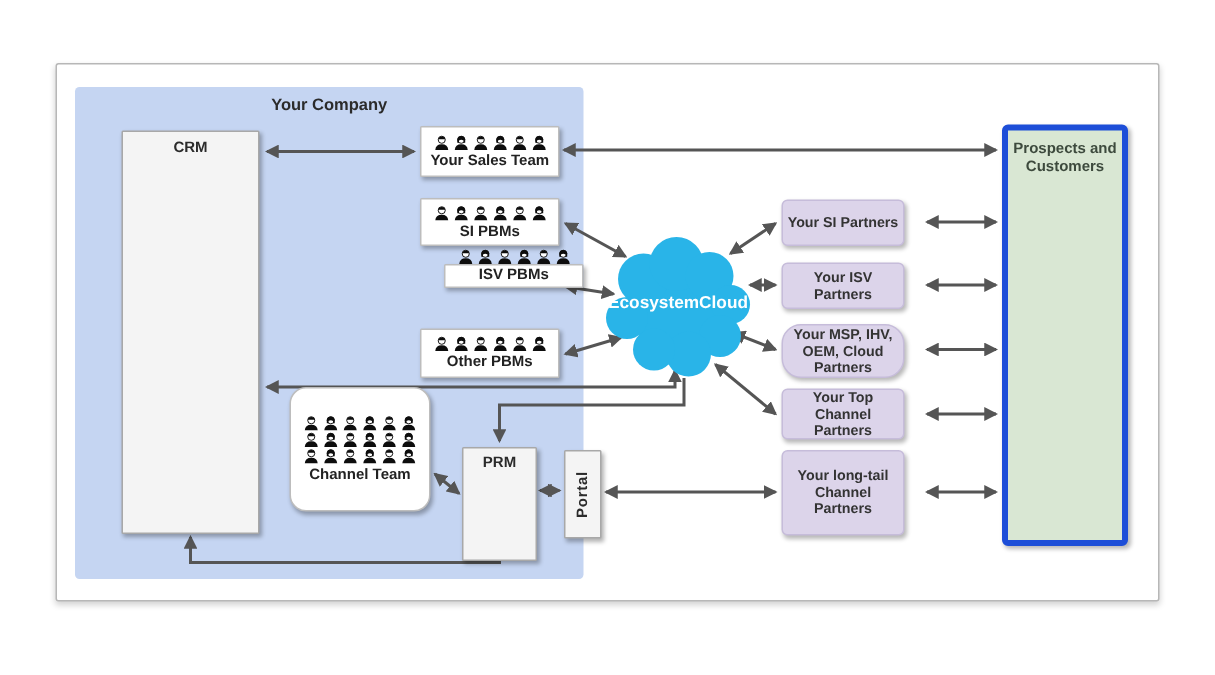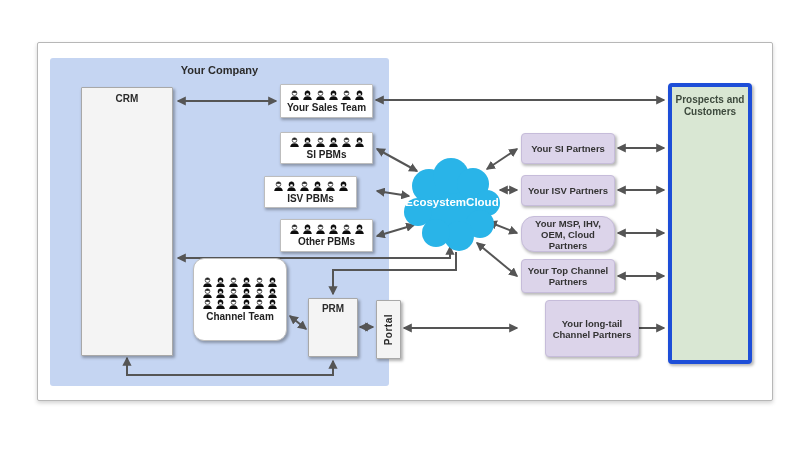--- a/index.html
+++ b/index.html
@@ -22,52 +22,52 @@
     left:50px;top:64px;width:339px;text-align:center;
     font-size:11px;font-weight:700;color:#2b2b2b;
   }
   .sysbox{
     background:var(--system-box-bg,#f4f4f4);
     border:1px solid #a8a8a8;border-radius:1px;
     box-shadow:1.5px 2px 3px rgba(0,0,0,.30);
     display:flex;flex-direction:column;align-items:center;
   }
   .crm{left:81px;top:87px;width:92px;height:269px;padding-top:5px;}
-  .prm{left:308px;top:298px;width:50px;height:59px;padding-top:4px;}
+  .prm{left:308px;top:298px;width:50px;height:76px;padding-top:4px;}
   .portal{left:376px;top:300px;width:25px;height:59px;justify-content:center;}
   .sys-label{font-size:10px;font-weight:700;color:#2b2b2b;}
   .portal .sys-label{writing-mode:vertical-rl;transform:rotate(180deg);letter-spacing:.5px;}
   .teambox{
     background:var(--team-box-bg,#ffffff);
     border:1px solid #bdbdbd;border-radius:1px;
     box-shadow:1.5px 2px 3px rgba(0,0,0,.30);
     display:flex;flex-direction:column;align-items:center;justify-content:center;
     padding:2px 1px;
   }
   .t-sales{left:280px;top:84px;width:93px;height:34px;}
   .t-sipbm{left:280px;top:132px;width:93px;height:32px;}
-  .t-isvpbm{left:264px;top:176px;width:93px;height:32px;}
+  .t-isvpbm{left:296px;top:176px;width:93px;height:16px;justify-content:flex-end;}
   .t-otherpbm{left:280px;top:219px;width:93px;height:33px;}
   .t-channel{left:193px;top:258px;width:94px;height:83px;border-radius:11px;}
   .team-label{font-size:10px;font-weight:700;color:#222;line-height:11px;margin-top:1px;white-space:nowrap;}
   .prow{display:flex;justify-content:center;gap:2px;margin-bottom:1px;}
   .person{display:inline-block;line-height:0;}
   .partner{
-    left:521px;width:94px;
+    left:521px;width:82px;
     background:var(--partner-box-bg,#dcd4ea);
     border:1px solid #c6bcda;border-radius:4px;
     box-shadow:1.5px 2px 3px rgba(0,0,0,.28);
     display:flex;align-items:center;justify-content:center;text-align:center;
     font-size:9.5px;font-weight:700;color:#333;line-height:11px;padding:2px;
   }
   .p-si{top:133px;height:31px;}
   .p-isv{top:175px;height:31px;}
   .p-msp{top:216px;height:36px;border-radius:13px;}
   .p-top{top:259px;height:34px;}
-  .p-long{top:300px;height:57px;margin-left:24px;}
+  .p-long{top:300px;height:57px;}
   .prospects{
     left:668px;top:83px;width:84px;height:281px;
     background:var(--prospects-bg,#d9e7d3);
     border:4px solid #1d4ed8;border-radius:4px;
     box-shadow:1.5px 2px 3px rgba(0,0,0,.28);
     text-align:center;font-size:10px;font-weight:700;color:#3d4a3d;
     padding-top:7px;line-height:12px;
   }
   .cloud-wrap{left:401px;top:148px;width:102px;height:108px;}
   .cloud-text{

